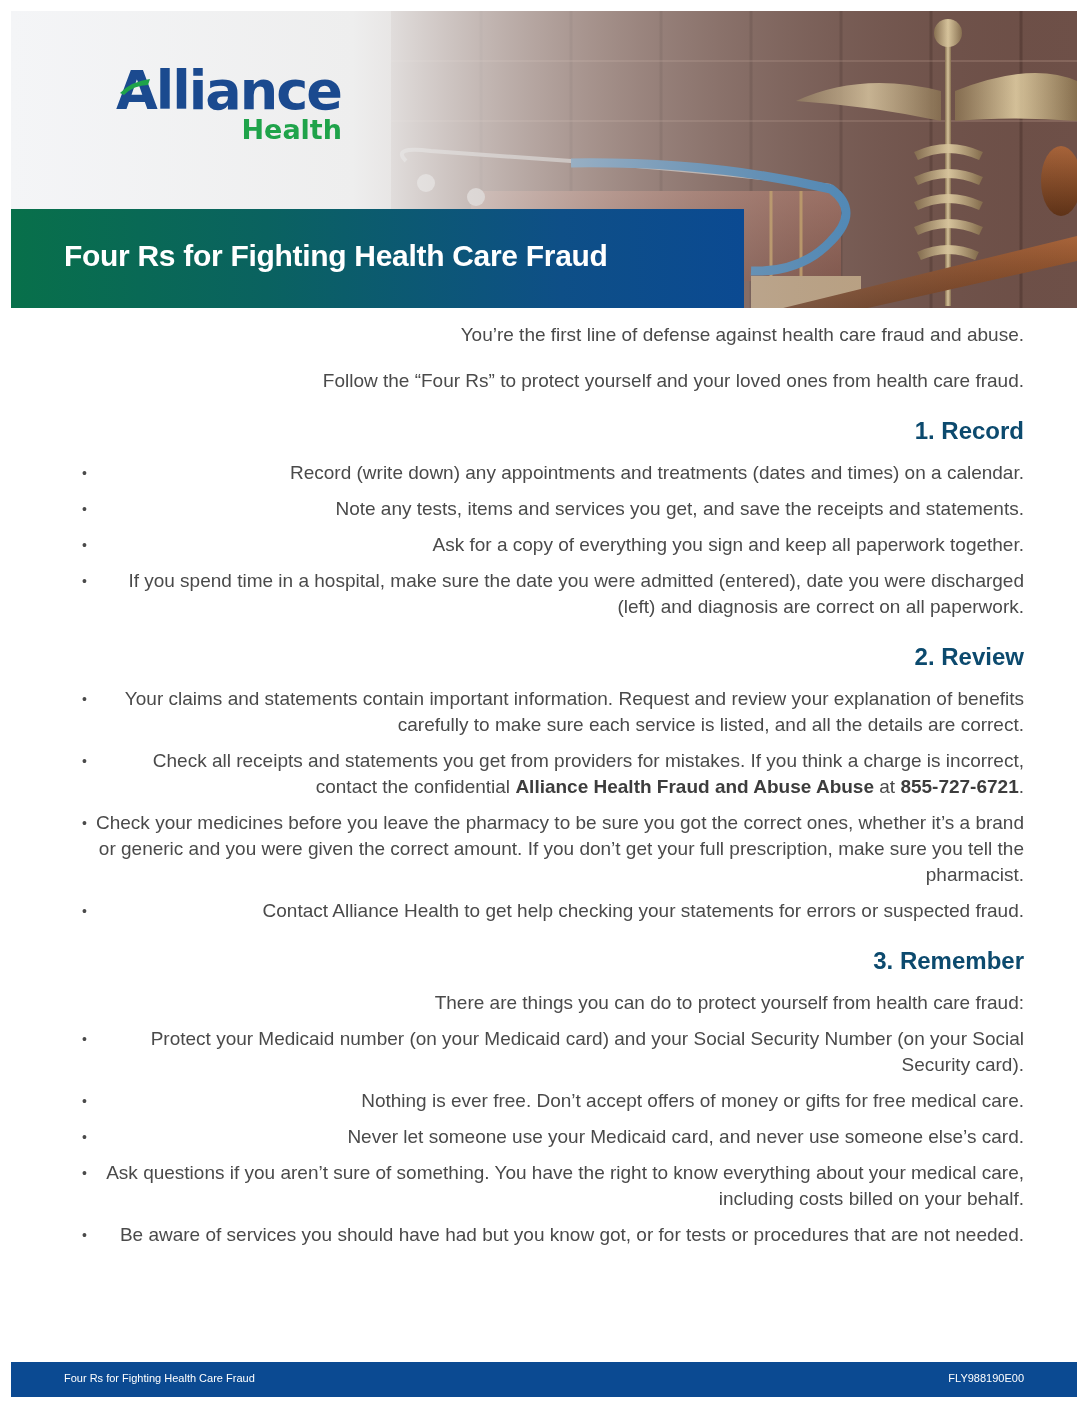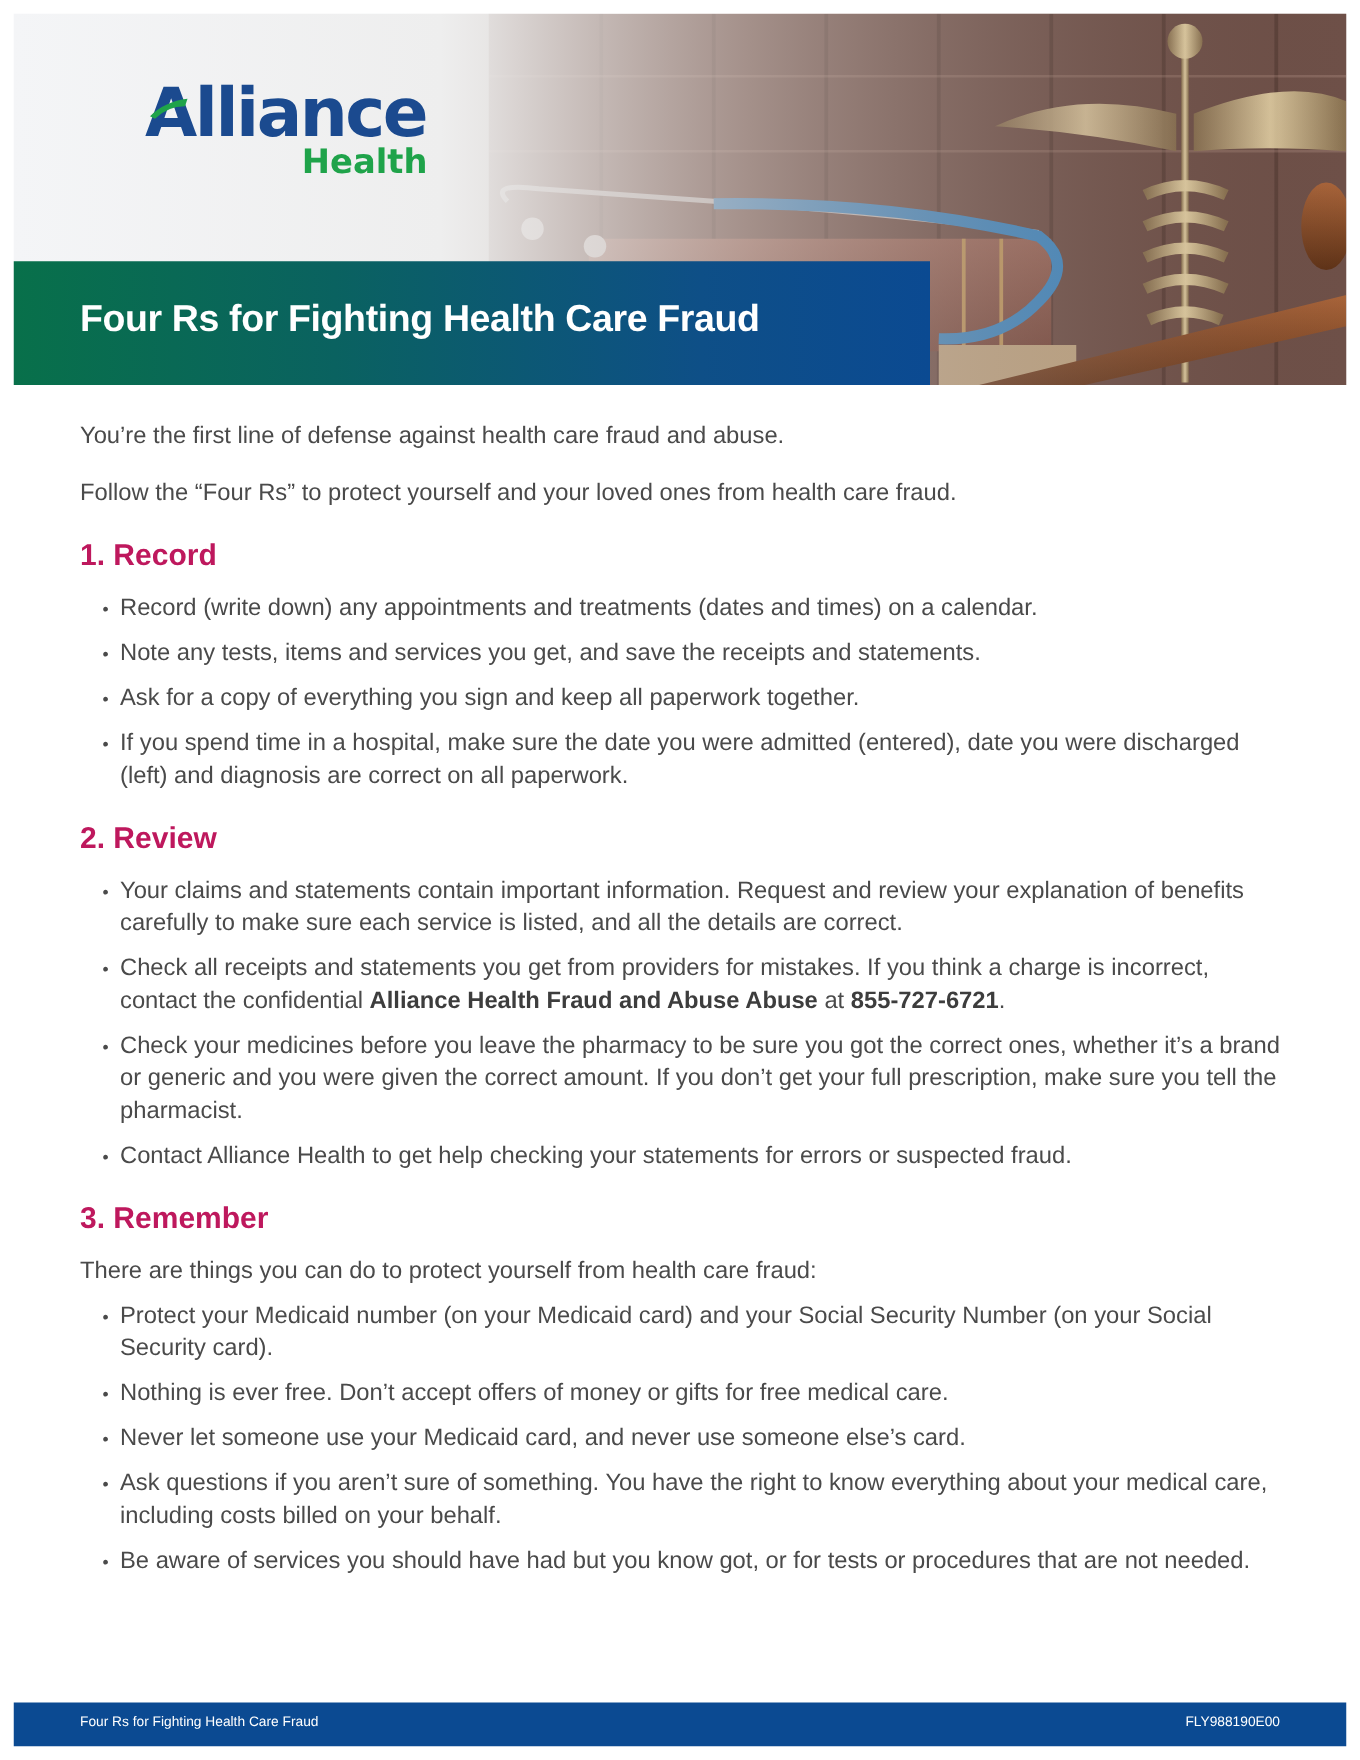--- a/index.html
+++ b/index.html
@@ -30,25 +30,25 @@
     .logo-swoosh { position: absolute; left: -2px; top: 2px; }
     .title-band {
       position: absolute; left: 11px; top: 209px; width: 733px; height: 99px;
       background: linear-gradient(90deg, #08704a 0%, #0a6260 35%, #0e4f87 75%, #0b4a92 100%);
     }
     .title-band h1 {
       position: absolute; left: 53px; top: 30px; margin: 0;
       font-family: "Liberation Sans", sans-serif; font-weight: bold;
       font-size: 30px; color: #ffffff; letter-spacing: -0.3px;
     }
-    .content { position: absolute; left: 64px; top: 336px; width: 960px; }
+    .content { position: absolute; left: 64px; top: 322px; width: 960px; text-align: right; }
     p.intro { margin: 0 0 20px 0; font-size: 19px; line-height: 26px; color: #4a4a4a; }
     h2 {
       margin: 22px 0 14px 0; font-size: 24px; line-height: 30px;
-      color: #be185d; font-weight: bold;
+      color: #0c4a6e; font-weight: bold;
     }
     ul { list-style: none; margin: 0; padding: 0; }
     li {
       position: relative; padding-left: 32px; margin-bottom: 10px;
       font-size: 19px; line-height: 26px; color: #4a4a4a;
     }
     li .bullet {
       position: absolute; left: 18px; top: 0; font-size: 14px; color: #4a4a4a;
     }
     li b { color: #3d3d3d; }

